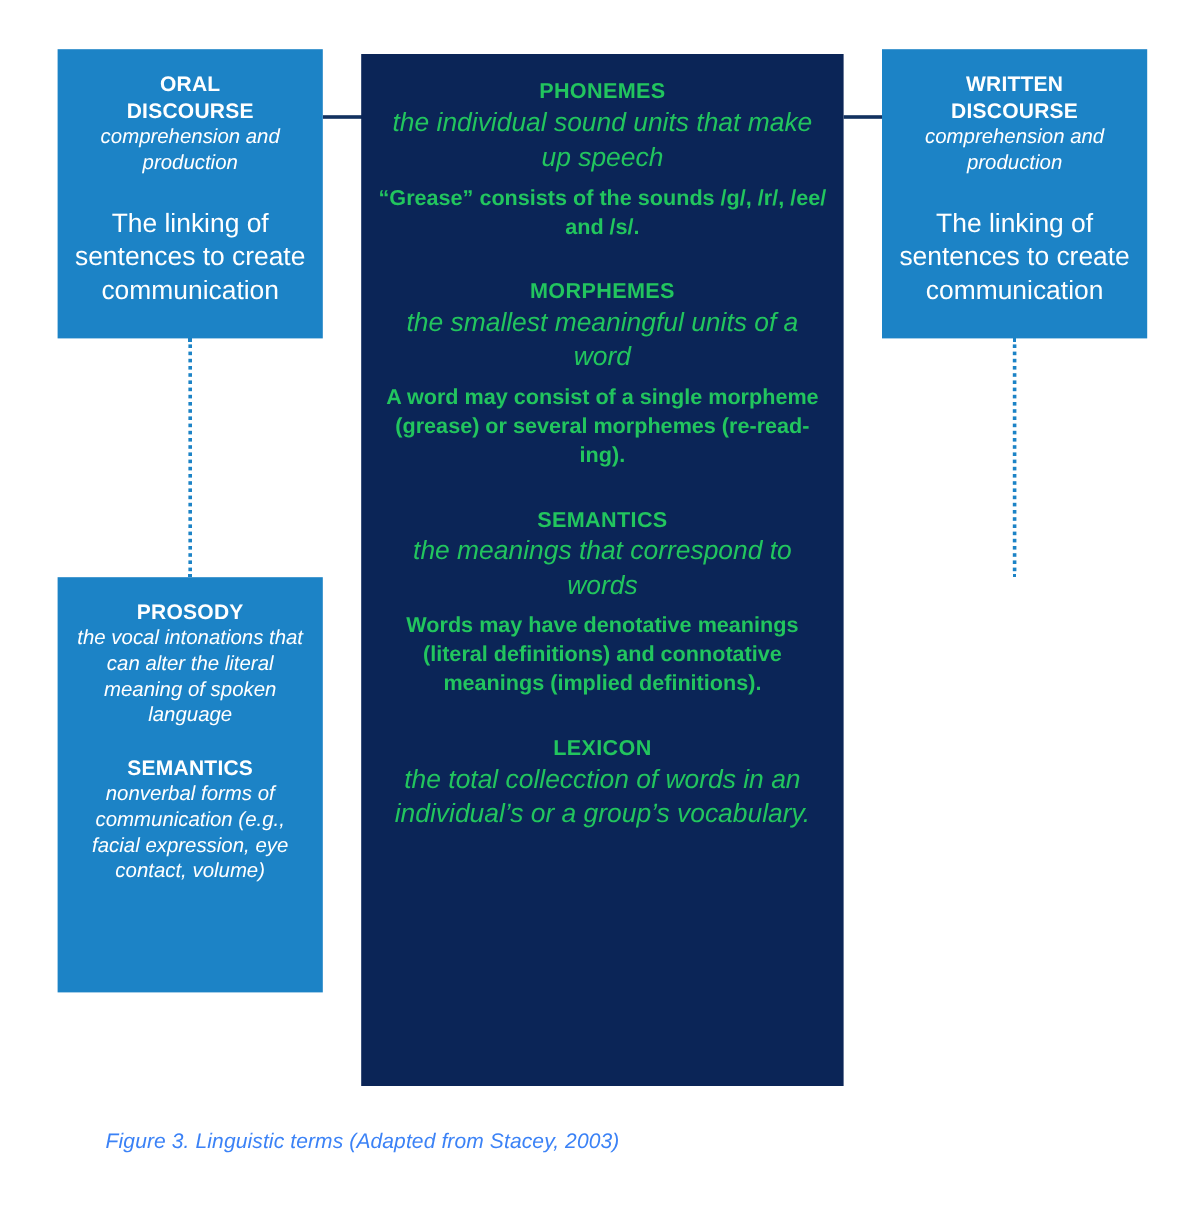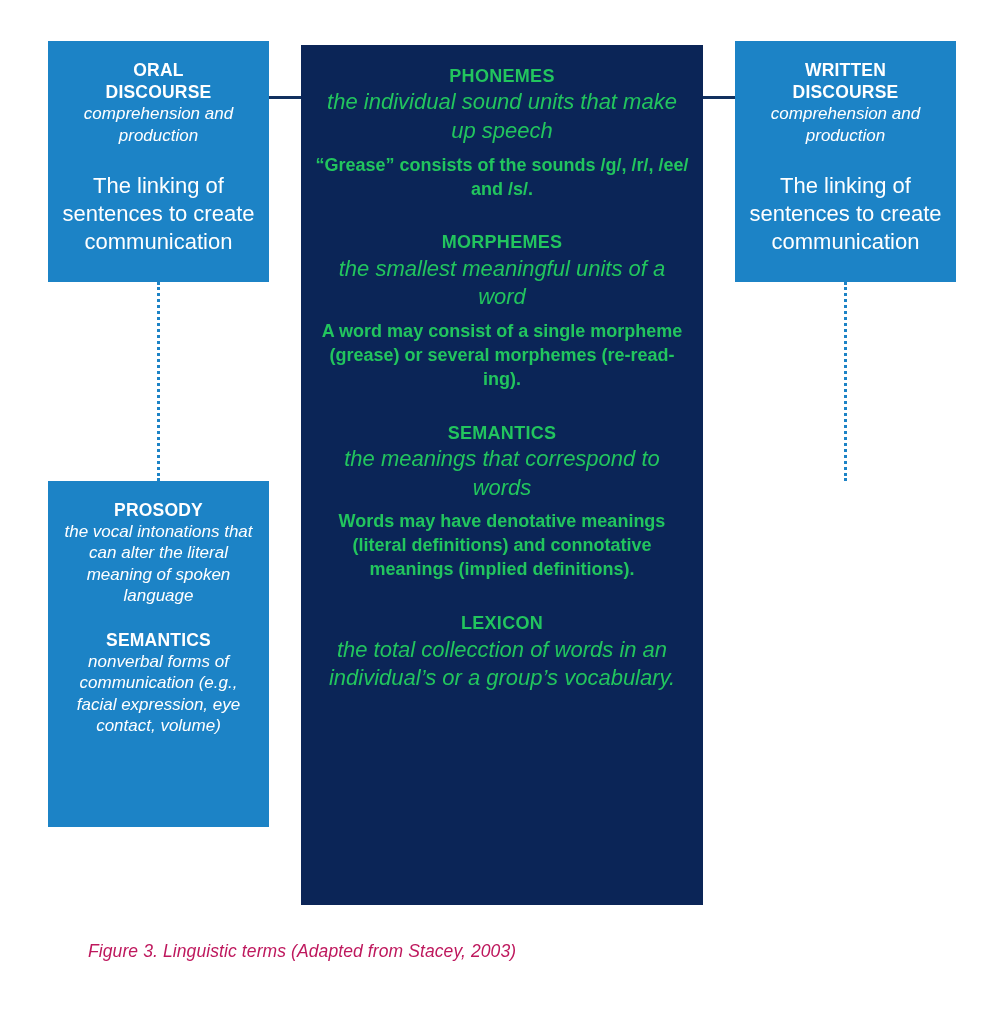--- a/index.html
+++ b/index.html
@@ -105,21 +105,21 @@
   #connector-left-vertical  { left: 157px; top: 282px; height: 199px; }
   #connector-right-vertical { left: 844px; top: 282px; height: 199px; }
 
   
   #caption {
     position: absolute;
     left: 88px;
     top: 941px;
     font-style: italic;
     font-size: 17.5px;
-    color: #be185d;
+    color: #3b82f6;
     letter-spacing: .1px;
   }
 </style>
 </head>
 <body>
 
 <div id="diagram">
 
   <div class="h-connector" id="connector-left"></div>
   <div class="h-connector" id="connector-right"></div>

